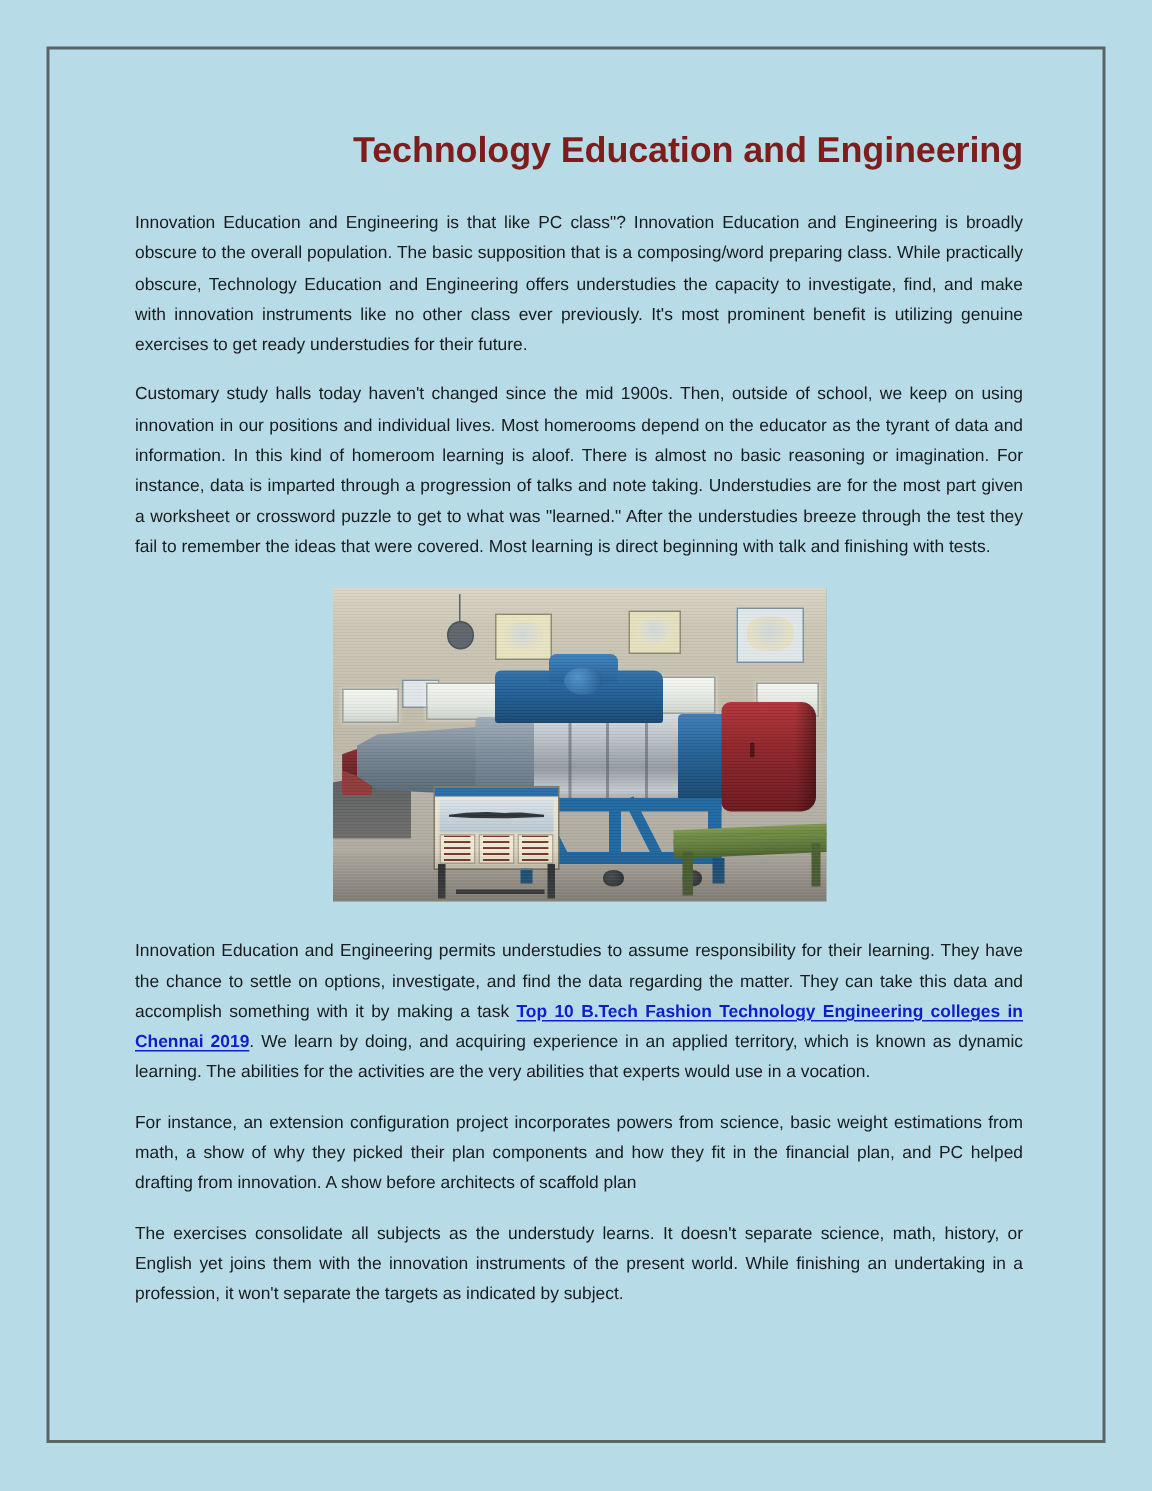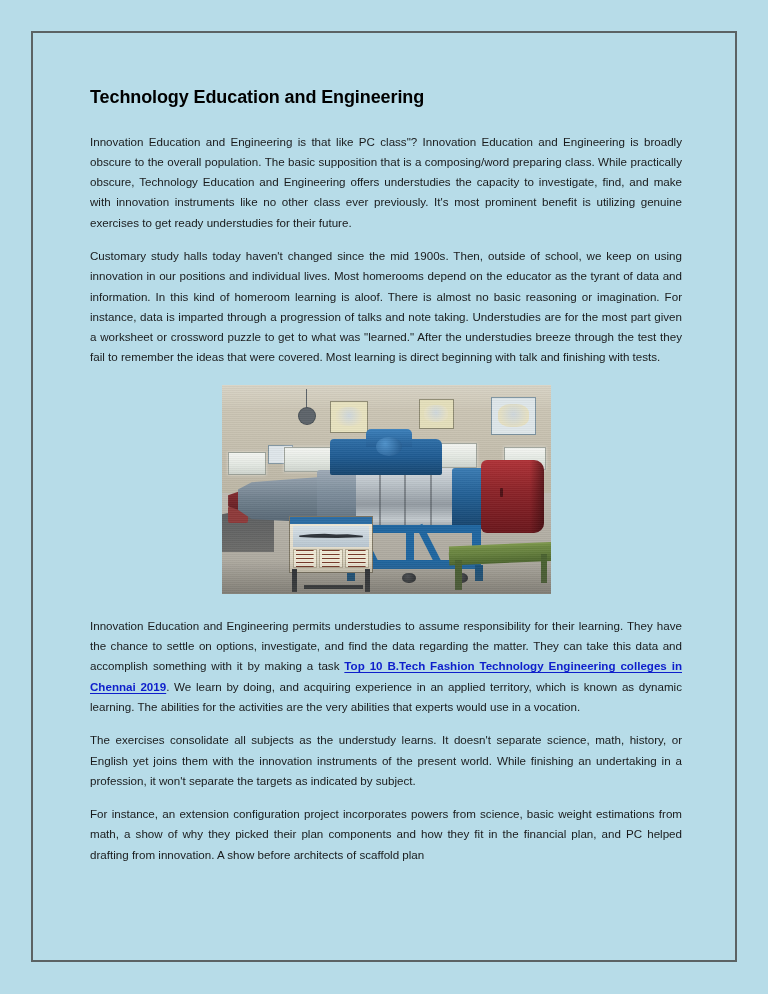--- a/index.html
+++ b/index.html
@@ -28,24 +28,24 @@
 
   .content {
     position: absolute;
     left: 57px;
     top: 53px;
     width: 592px;
   }
 
   
   .doc-title {
-    font-size: 18px;
+    font-size: 24px;
     font-weight: bold;
-    color: #000000;
-    text-align: left;
+    color: #7f1d1d;
+    text-align: right;
     letter-spacing: -0.1px;
     margin: 0 0 23px 0;
     line-height: 1.25;
   }
 
   
   .para {
     font-size: 11.6px;
     line-height: 20.3px;
     color: #191b1c;
@@ -385,18 +385,18 @@
         <div class="placard-legs pl-l2"></div>
         <div class="placard-legs pl-l3"></div>
 
         <div class="ph-floor-shadow"></div>
         <div class="ph-grain"></div>
       </div>
     </div>
 
     <p class="para"><span>Innovation Education and Engineering permits understudies to assume responsibility for their learning. They have the chance to settle on options, investigate, and find the data regarding the matter. They can take this data and accomplish something with it by making a task </span><a class="doc-link" href="#">Top 10 B.Tech Fashion Technology Engineering colleges in Chennai 2019</a><span>. We learn by doing, and acquiring experience in an applied territory, which is known as dynamic learning. The abilities for the activities are the very abilities that experts would use in a vocation.</span></p>
 
+    <p class="para">For instance, an extension configuration project incorporates powers from science, basic weight estimations from math, a show of why they picked their plan components and how they fit in the financial plan, and PC helped drafting from innovation. A show before architects of scaffold plan</p>
+
     <p class="para">The exercises consolidate all subjects as the understudy learns. It doesn't separate science, math, history, or English yet joins them with the innovation instruments of the present world. While finishing an undertaking in a profession, it won't separate the targets as indicated by subject.</p>
-
-    <p class="para">For instance, an extension configuration project incorporates powers from science, basic weight estimations from math, a show of why they picked their plan components and how they fit in the financial plan, and PC helped drafting from innovation. A show before architects of scaffold plan</p>
 
   </div>
 </div>
 
 </body></html>

